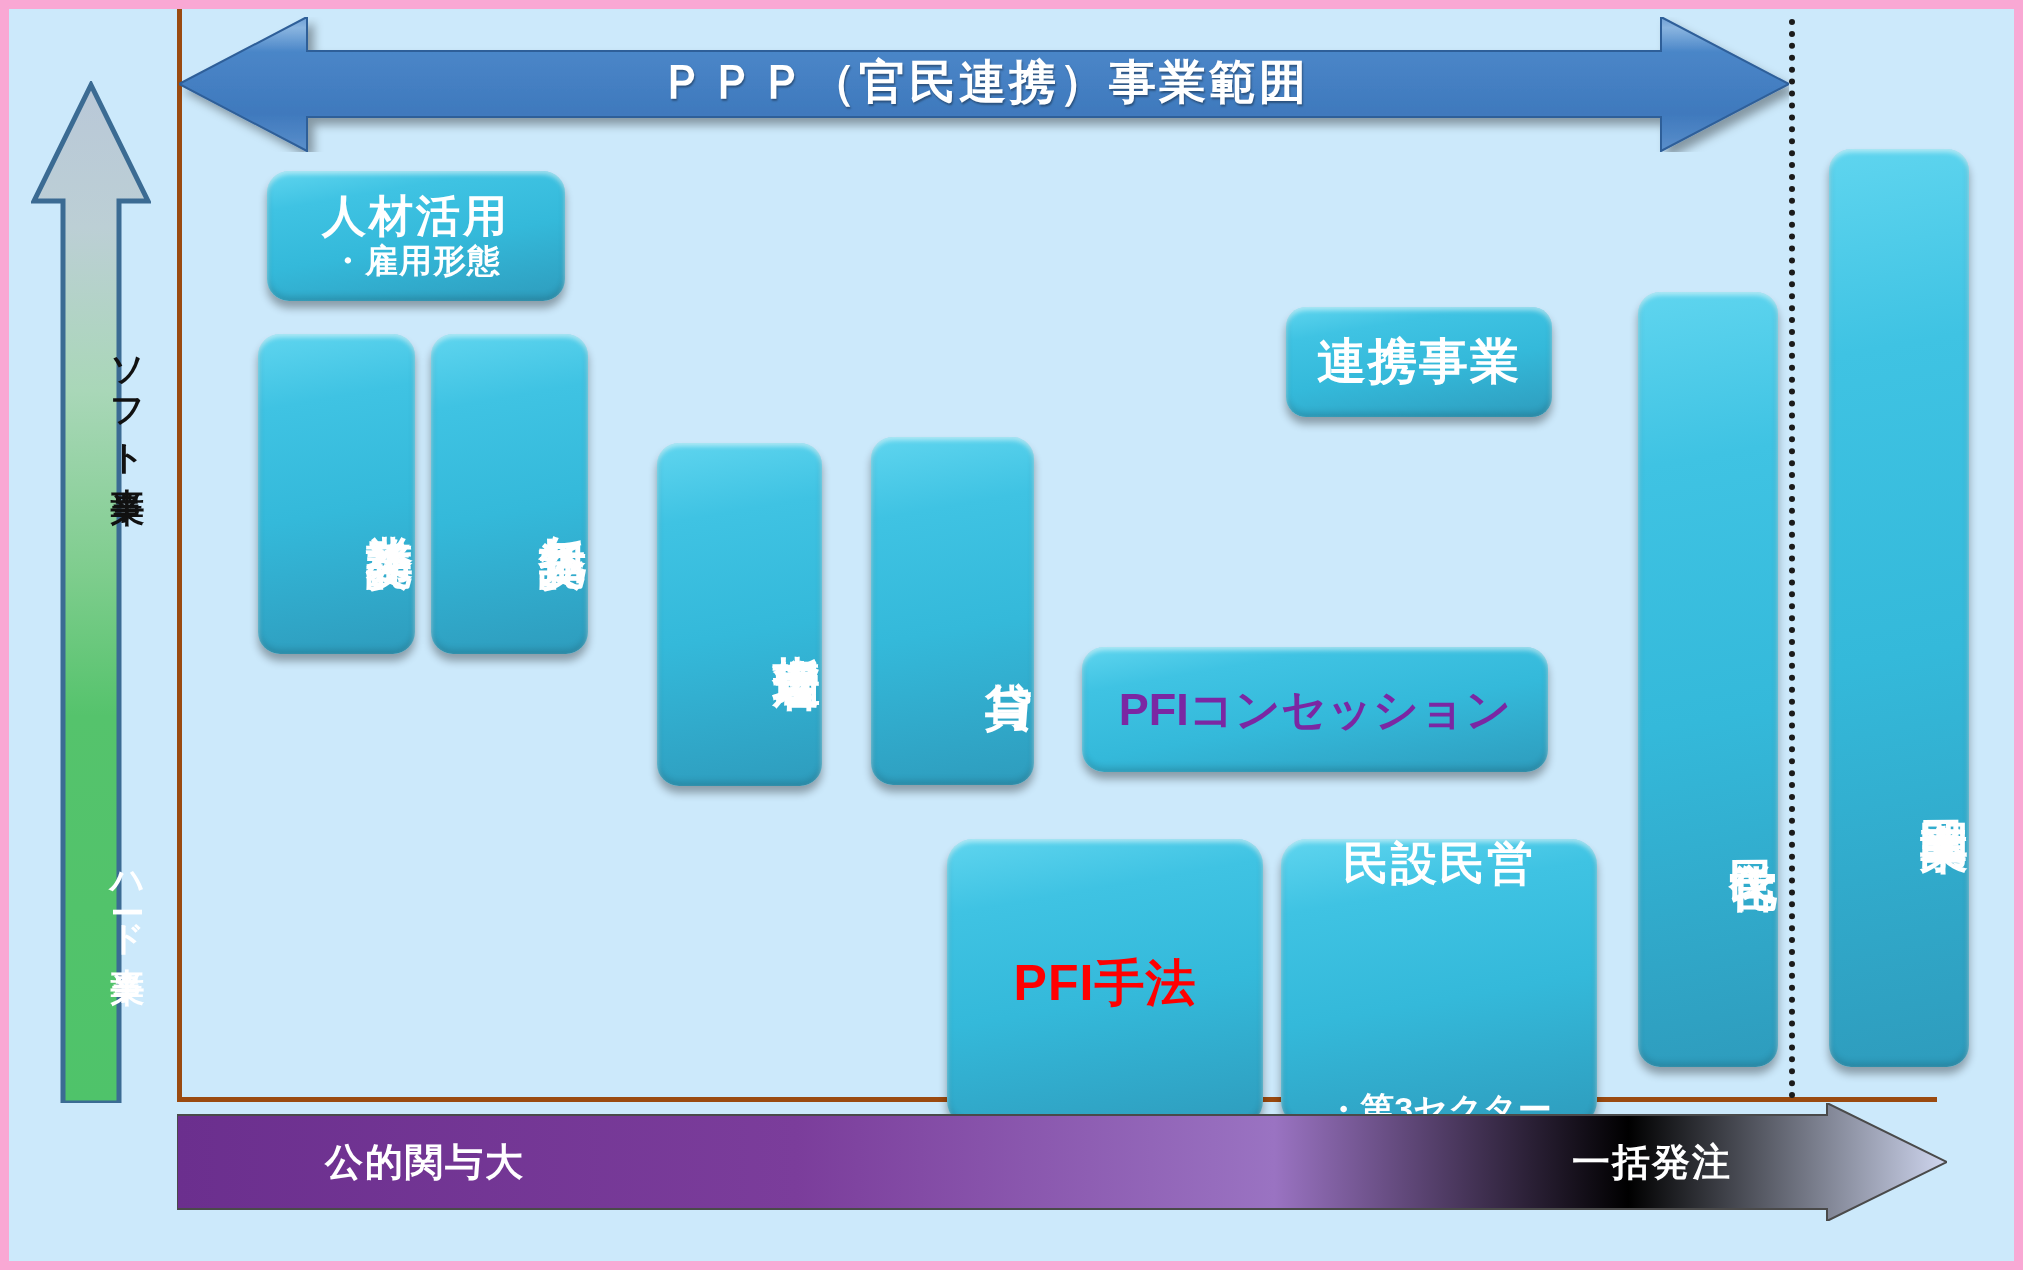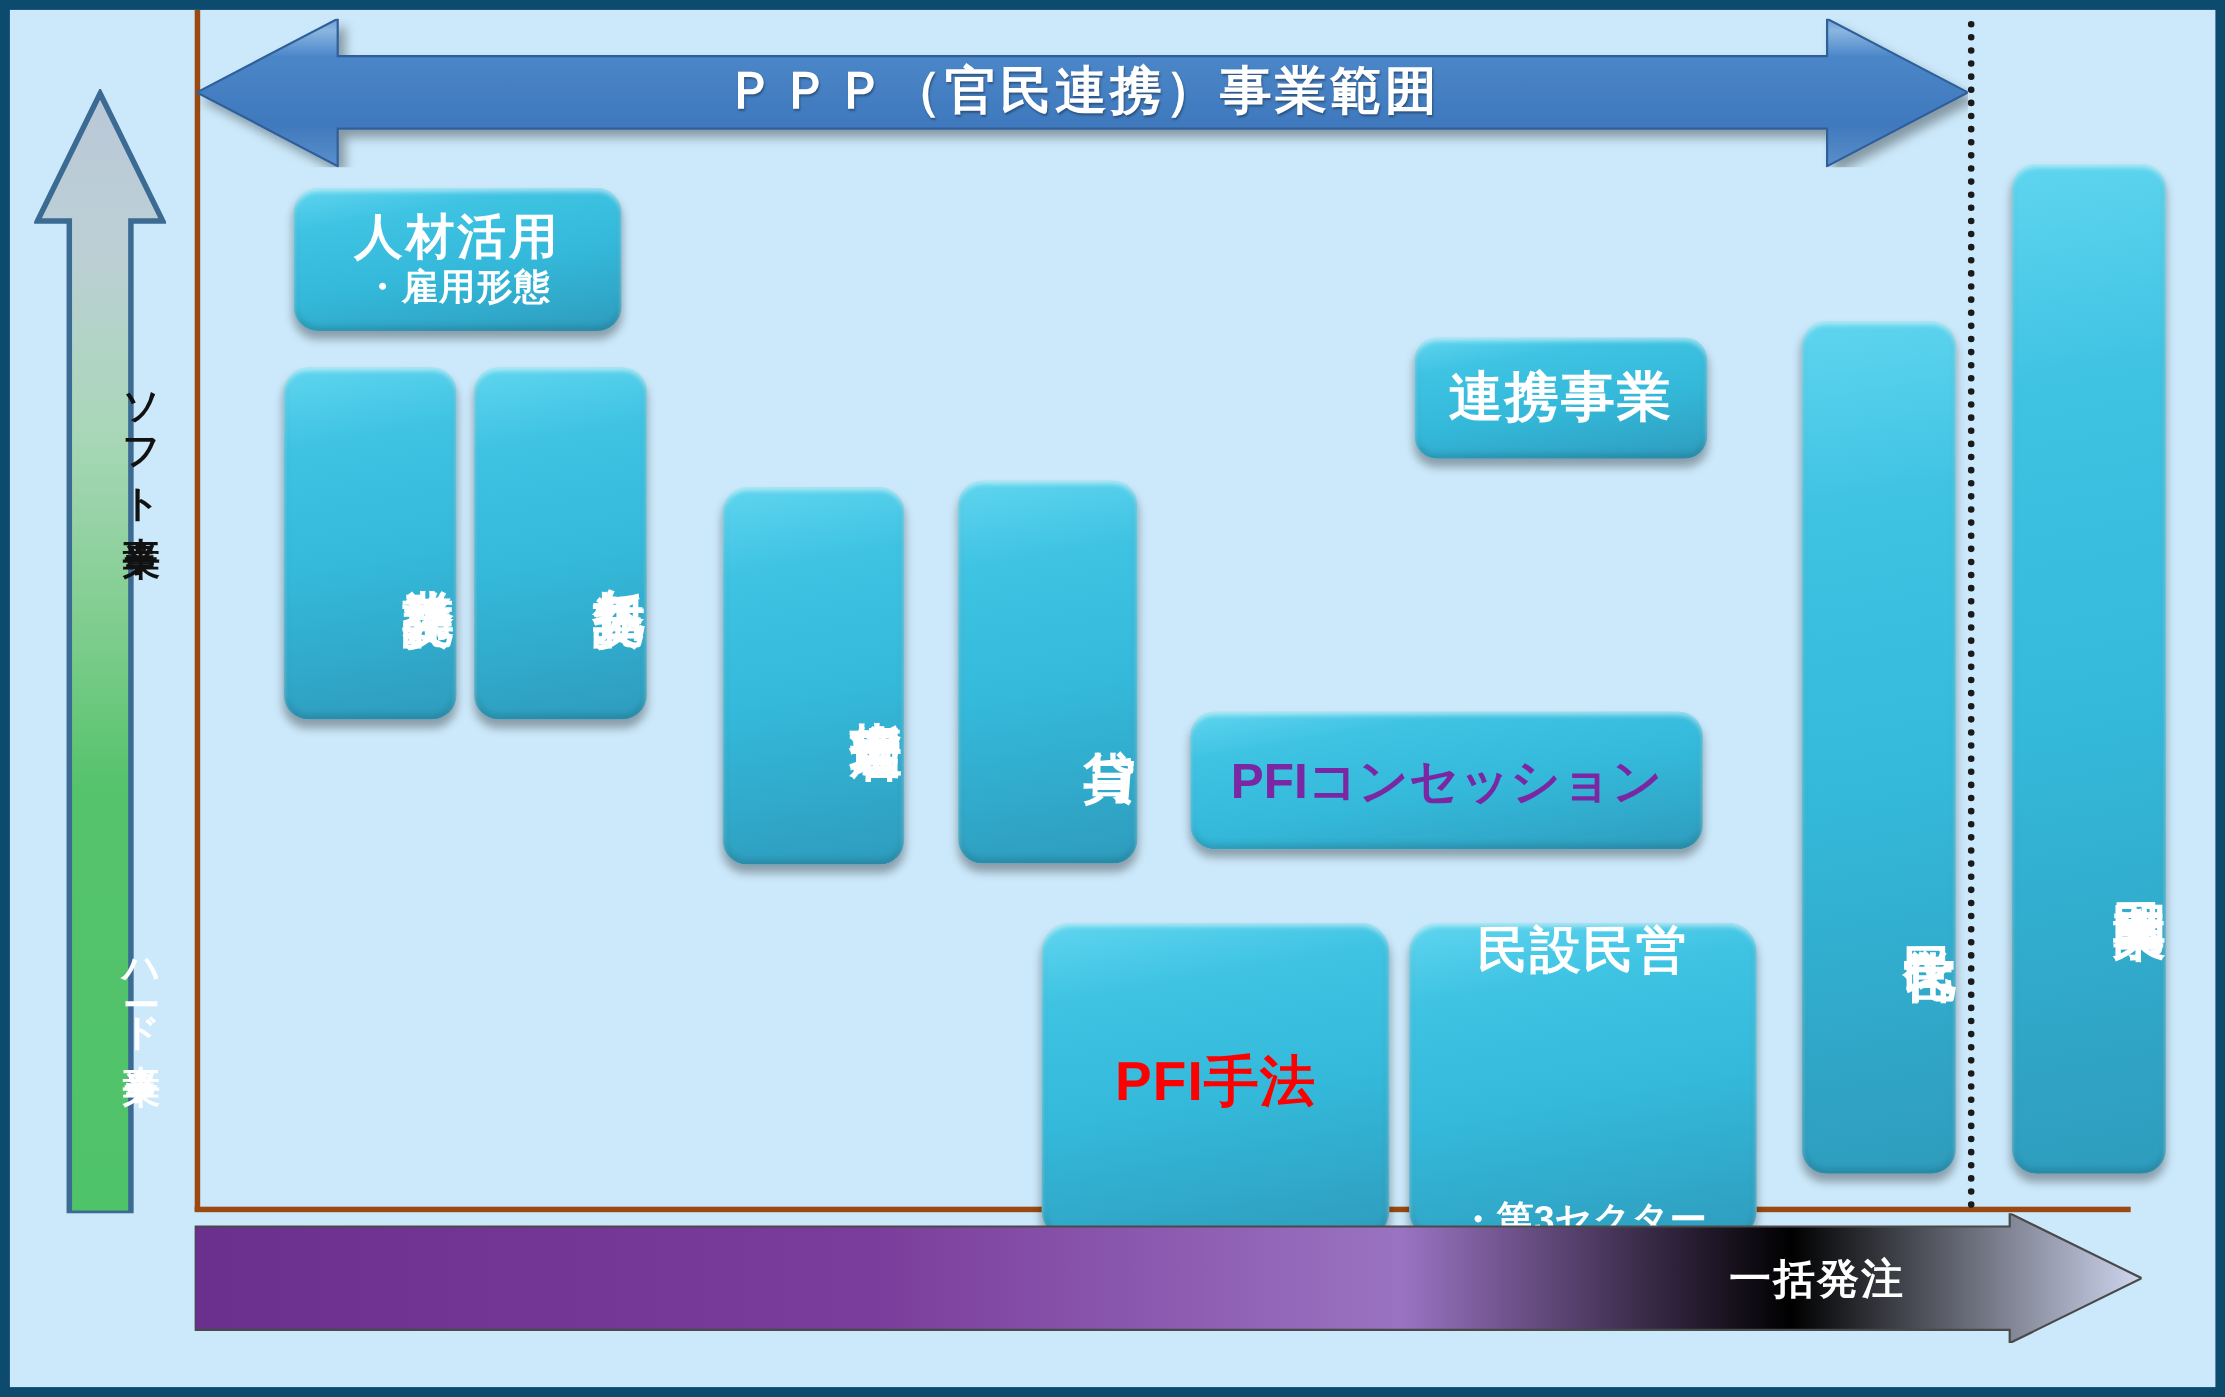--- a/index.html
+++ b/index.html
@@ -1,17 +1,17 @@
 <!DOCTYPE html>
 <html><head>
 <meta charset="utf-8">
 <style>
   html,body{margin:0;padding:0;background:#ffffff;}
   body{font-family:"Liberation Sans","DejaVu Sans",sans-serif;}
-  #stage{position:relative;width:2023px;height:1270px;background:#0c4a6e;overflow:hidden;}
+  #stage{position:relative;width:2023px;height:1270px;background:#f9a8d4;overflow:hidden;}
   #canvas{position:absolute;left:9px;top:9px;width:2005px;height:1252px;background:#cce9fb;overflow:hidden;}
 
   
   .box{
     position:absolute;
     border-radius:22px;
     background:linear-gradient(170deg,#5fd5ef 0%,#3fc3e3 22%,#34b9da 55%,#2e9cbd 100%);
     box-shadow:0 7px 9px rgba(0,0,0,.33), inset 0 3px 5px rgba(255,255,255,.55), inset 0 -4px 7px rgba(0,0,0,.16);
     display:flex;flex-direction:column;align-items:center;justify-content:center;
     color:#ffffff;
@@ -172,17 +172,18 @@
           <linearGradient id="gBot" x1="0" y1="0" x2="1" y2="0">
             <stop offset="0%" stop-color="#6b2f8e"></stop>
             <stop offset="35%" stop-color="#7b3d9b"></stop>
             <stop offset="62%" stop-color="#9a73c2"></stop>
             <stop offset="82%" stop-color="#bcб2e0"></stop>
             <stop offset="100%" stop-color="#cfd6ef"></stop>
           </linearGradient>
         </defs>
         <polygon fill="url(#gBot)" stroke="#4a4a4a" stroke-width="2" points="0,12 1650,12 1650,0 1770,59 1650,118 1650,106 0,106"></polygon>
       </svg>
+      <div id="b-left" class="b-lab nosel">公的関与大</div>
       <div id="b-right" class="b-lab nosel">一括発注</div>
     </div>
 
   </div>
 </div>
 
 </body></html>

